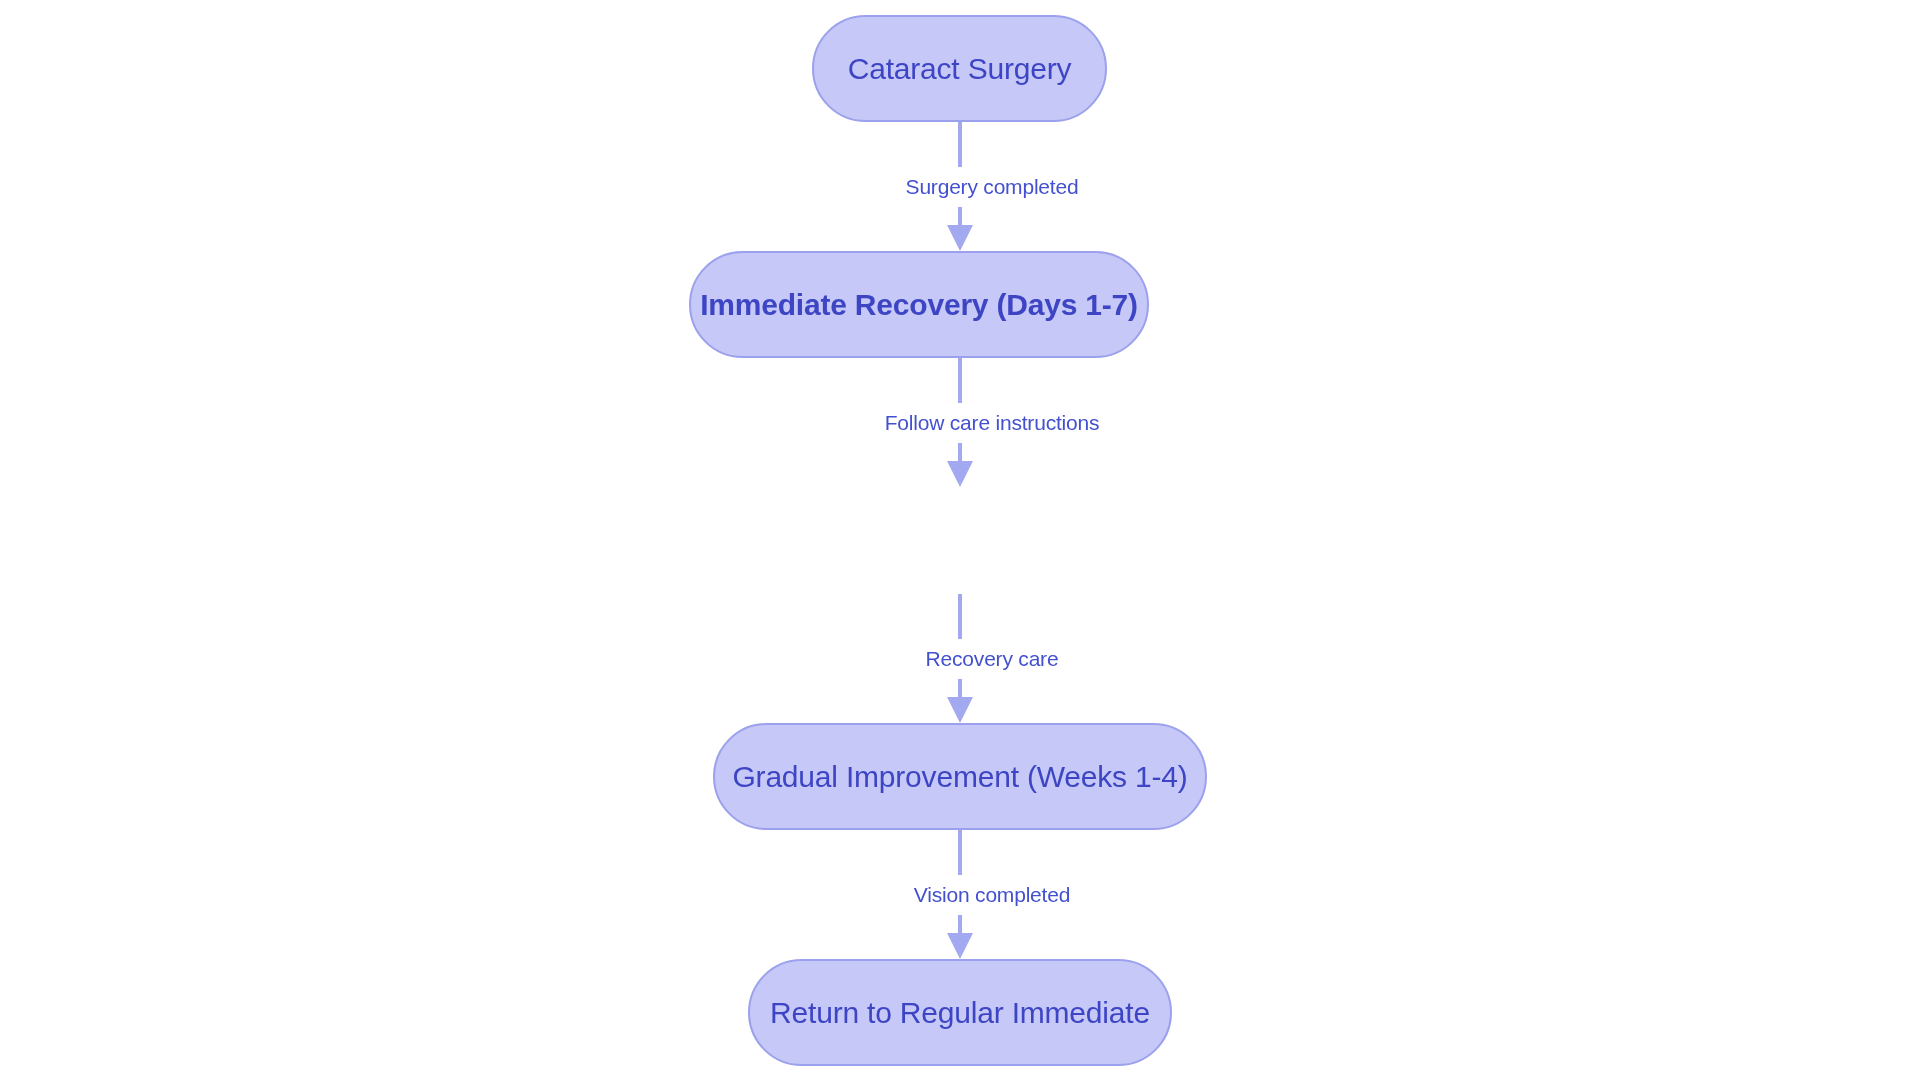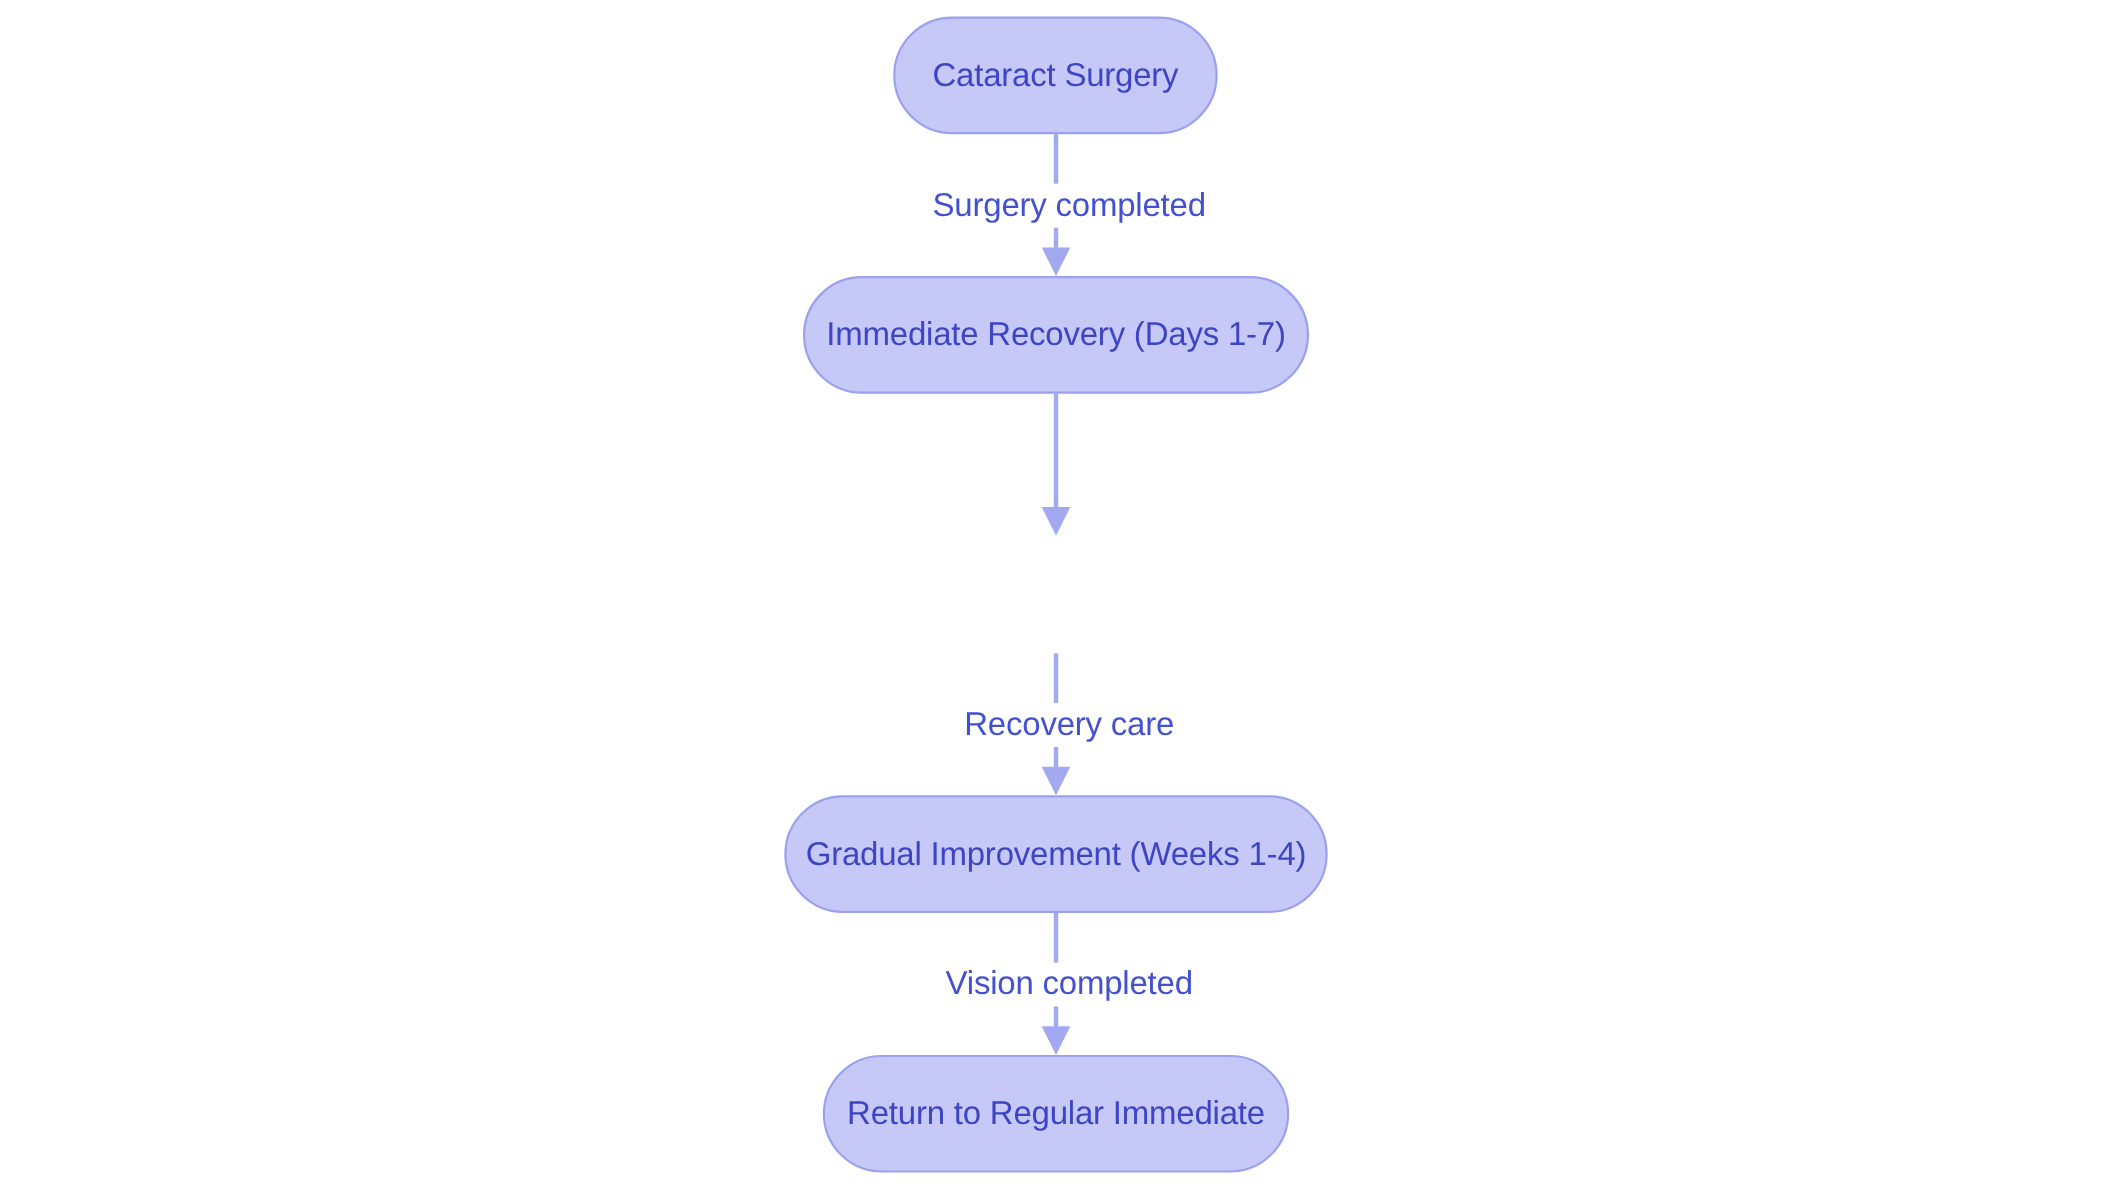--- a/index.html
+++ b/index.html
@@ -43,25 +43,25 @@
     left: 947px;
     width: 0;
     height: 0;
     border-left: 13px solid transparent;
     border-right: 13px solid transparent;
     border-top: 26px solid var(--edge-color, #a3a9f0);
   }
 
   .edge-label {
     position: absolute;
-    left: 972px;
+    left: 992px;
     transform: translateX(-50%);
     background: var(--bg, #ffffff);
     color: var(--edge-label-color, #4350cf);
-    font-size: 30px;
+    font-size: 21px;
     letter-spacing: -0.2px;
     line-height: 36px;
     padding: 2px 10px;
     white-space: nowrap;
   }
 </style>
 </head>
 <body>
 
 <div class="canvas">
@@ -72,21 +72,22 @@
   <div class="edge-line" style="top:358px; height:104px;"></div>
   <div class="arrowhead" style="top:461px;"></div>
 
   <div class="edge-line" style="top:594px; height:104px;"></div>
   <div class="arrowhead" style="top:697px;"></div>
 
   <div class="edge-line" style="top:830px; height:104px;"></div>
   <div class="arrowhead" style="top:933px;"></div>
 
   <div class="edge-label" style="top:167px;">Surgery completed</div>
+  <div class="edge-label" style="top:403px;">Follow care instructions</div>
   <div class="edge-label" style="top:639px;">Recovery care</div>
   <div class="edge-label" style="top:875px;">Vision completed</div>
 
   <div class="flow-node" style="left:812px; top:15px;  width:295px;">Cataract Surgery</div>
-  <div class="flow-node" style="left:730px; top:251px; width:460px;">Immediate Recovery (Days 1-7)</div>
+  <div class="flow-node" style="left:689px; top:251px; width:460px;font-weight:bold;">Immediate Recovery (Days 1-7)</div>
   <div class="flow-node" style="left:713px; top:723px; width:494px;">Gradual Improvement (Weeks 1-4)</div>
   <div class="flow-node" style="left:748px; top:959px; width:424px;">Return to Regular Immediate</div>
 
 </div>
 
 </body></html>

